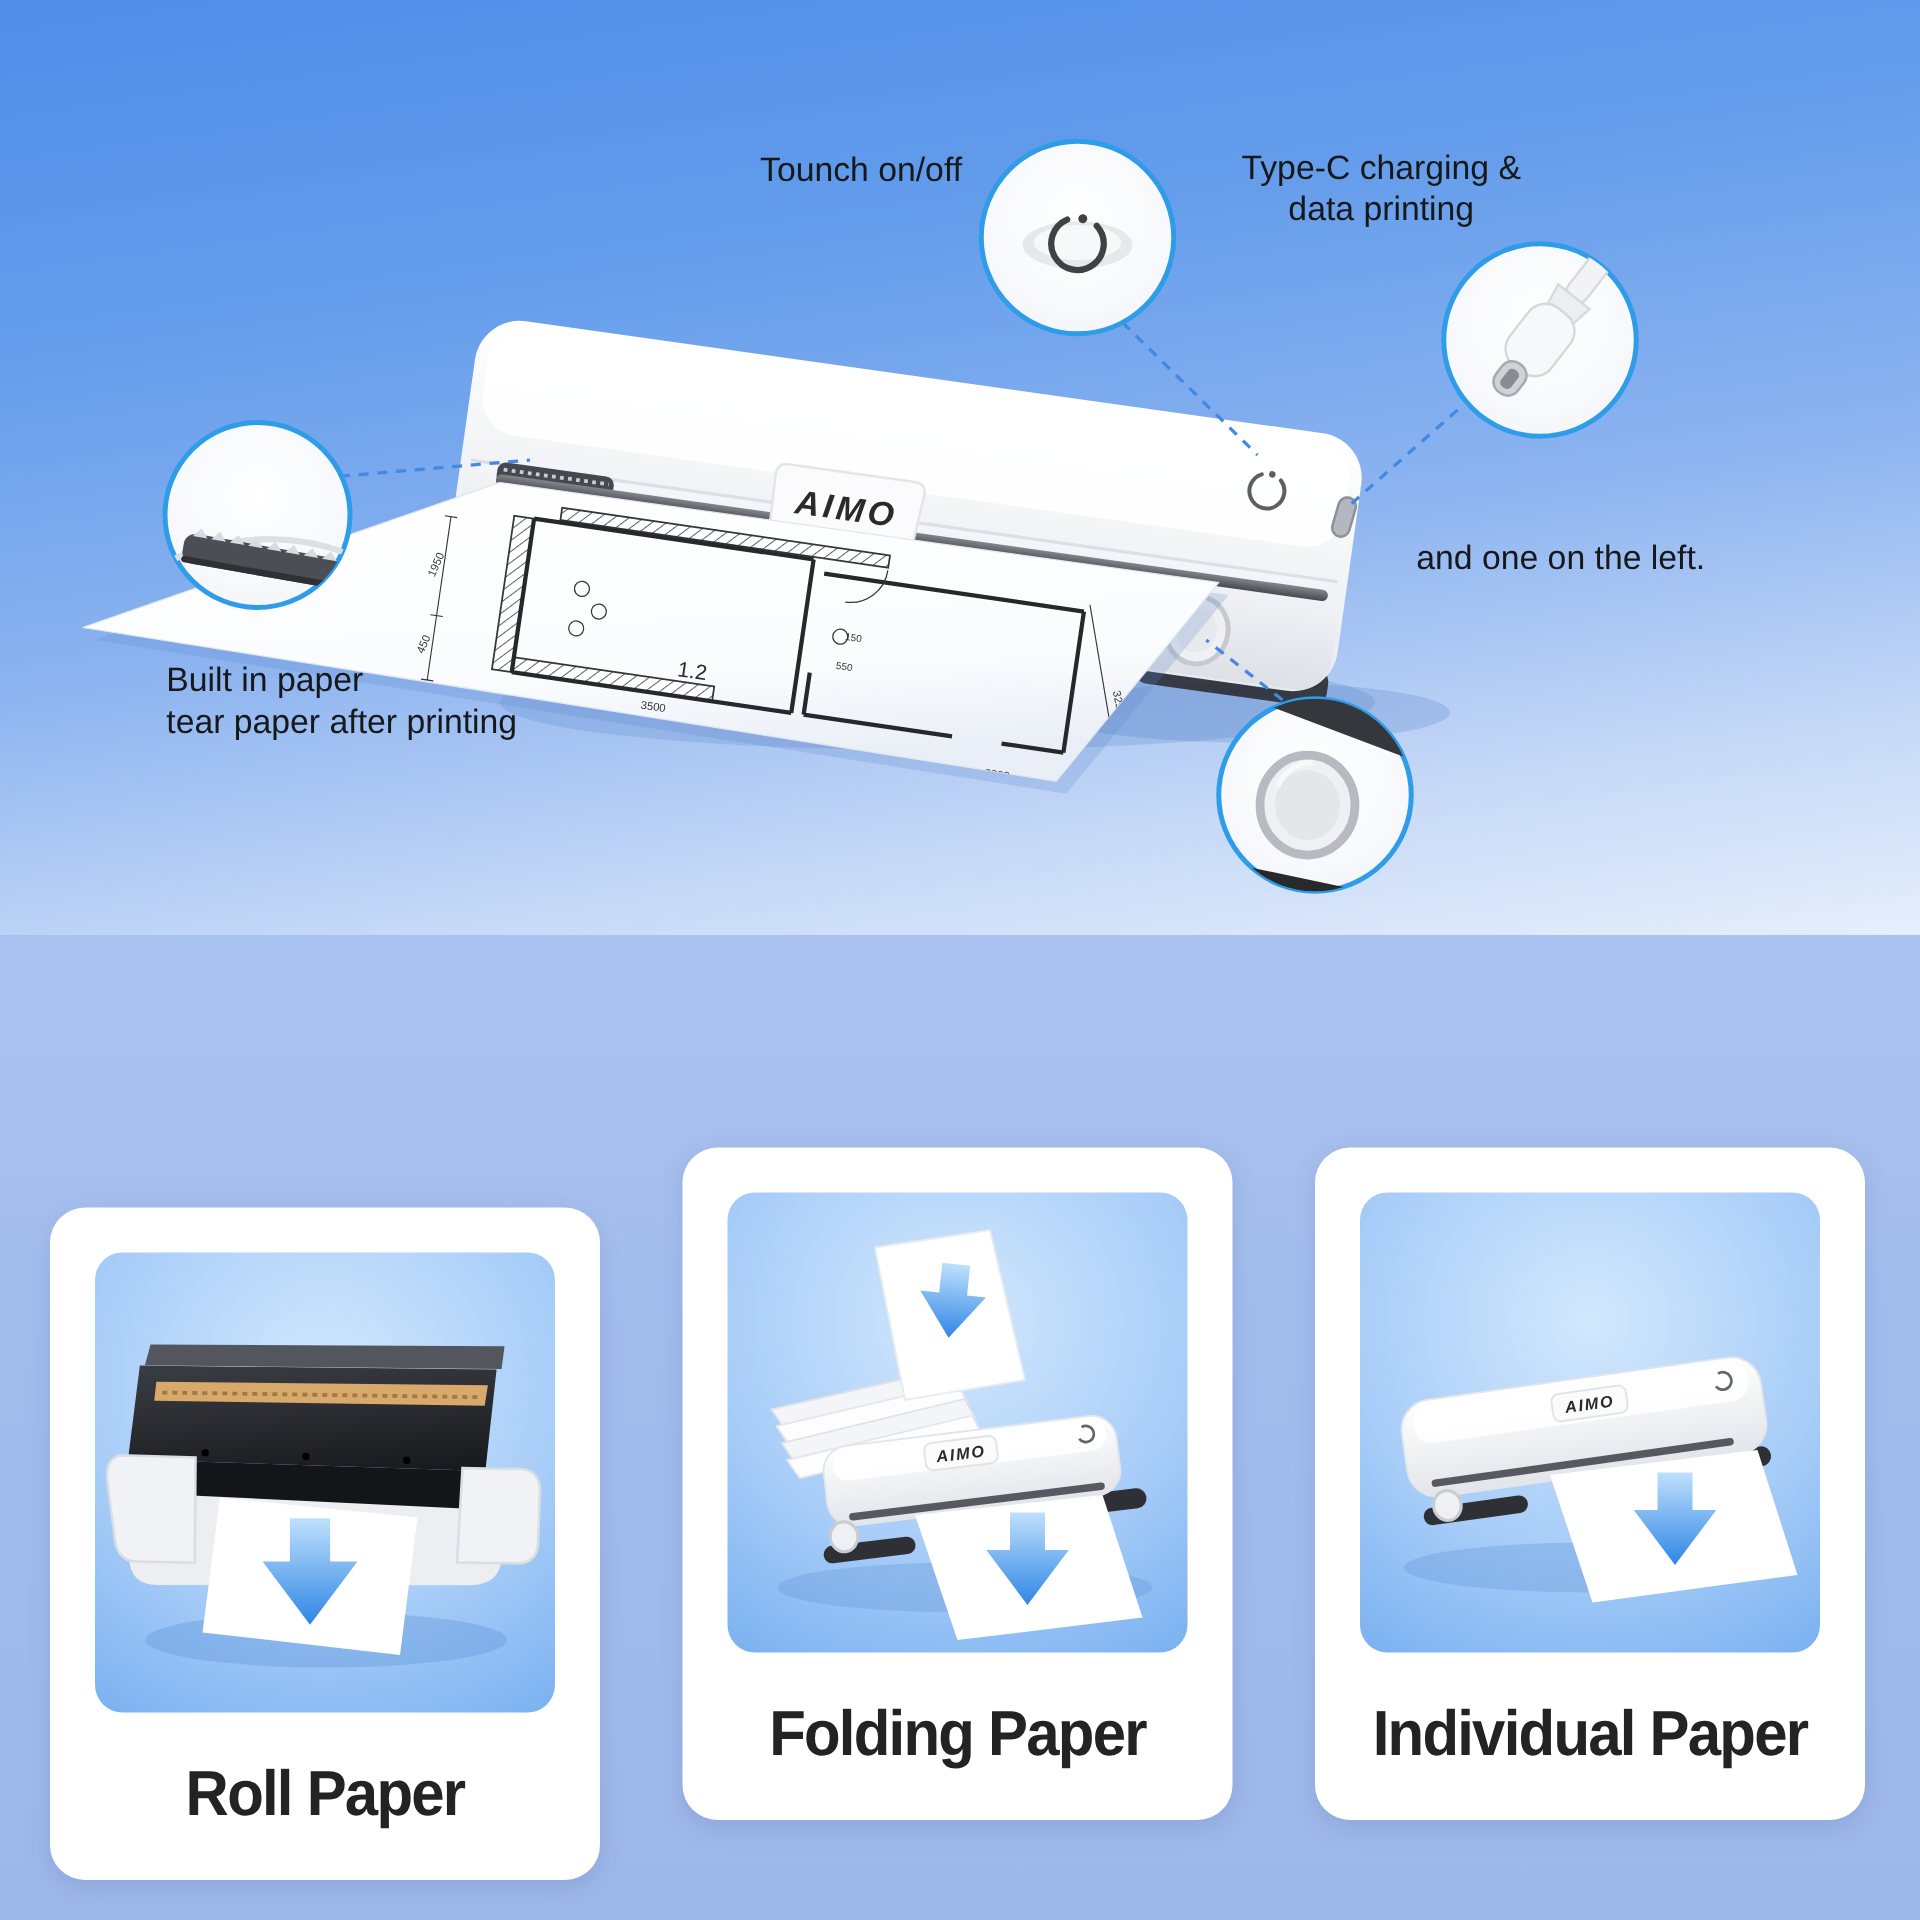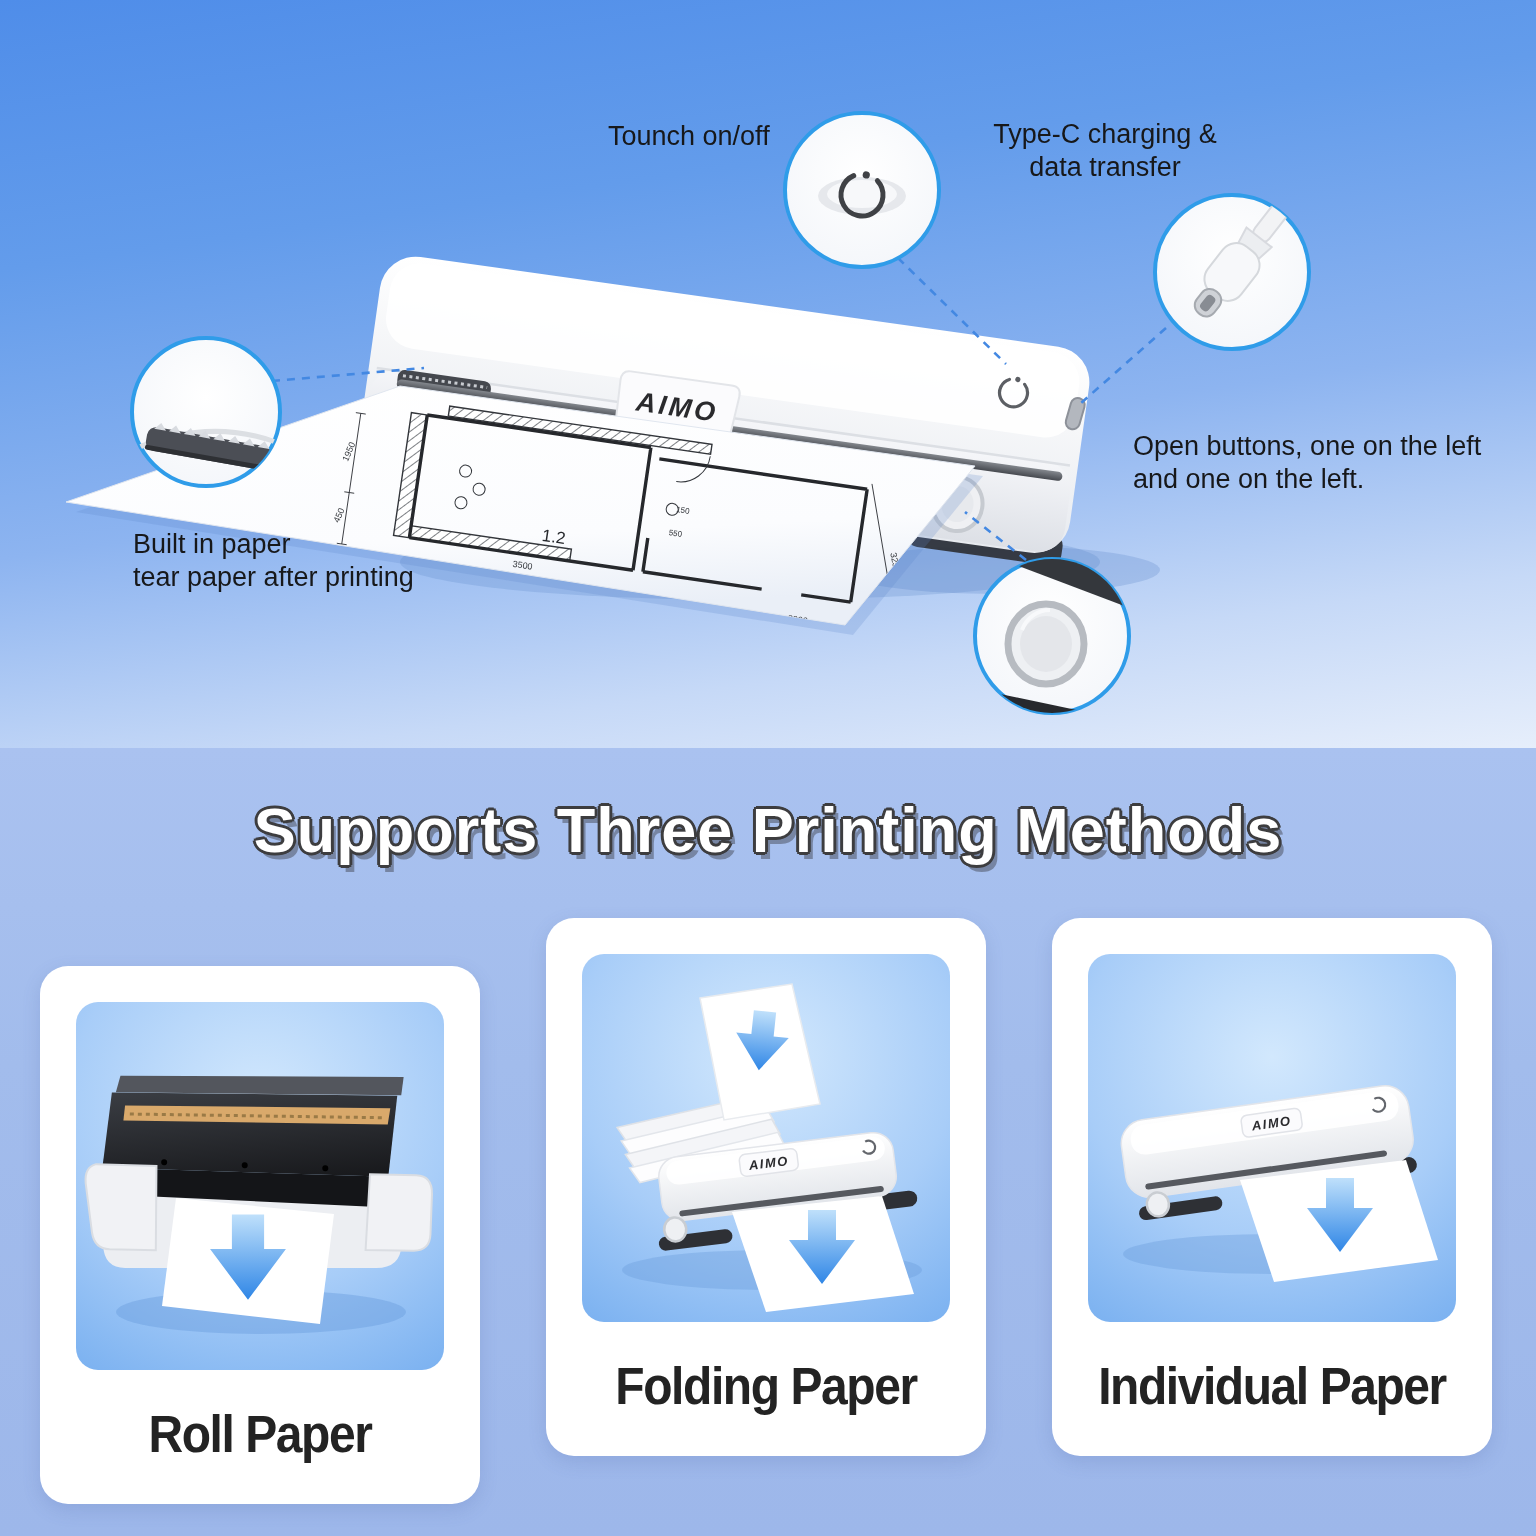--- a/index.html
+++ b/index.html
@@ -206,34 +206,32 @@
             <ellipse cx="1046" cy="644" rx="26" ry="28" fill="#e4e6ea"></ellipse>
             <path d="M1022,630 a30,32 0 0 1 28,-20" stroke="#f8f9fb" stroke-width="4" fill="none"></path>
           </g>
         </g>
       </g>
     </svg>
 
     <div class="callout-text touch-label">Tounch on/off</div>
     <div class="callout-text typec-label">
       <div>Type-C charging &amp;</div>
-      <div>data transfer</div>
+      <div>data printing</div>
     </div>
     <div class="callout-text open-label">
-      <div>Open buttons, one on the left</div>
       <div>and one on the left.</div>
     </div>
     <div class="callout-text cutter-label">
       <div>Built in paper</div>
       <div>tear paper after printing</div>
     </div>
   </section>
 
   <section class="methods">
-    <h2 class="section-heading">Supports Three Printing Methods</h2>
 
     <div class="card card-1">
       <div class="card-img">
         <svg width="368" height="368" viewBox="0 0 368 368">
           <defs>
             <linearGradient id="ag1" x1="0" y1="0" x2="0" y2="1">
               <stop offset="0" stop-color="#bfe0fb"></stop>
                 <stop offset="1" stop-color="#2f86e6"></stop>
             </linearGradient>
             <linearGradient id="ld1" x1="0" y1="0" x2="0" y2="1">

